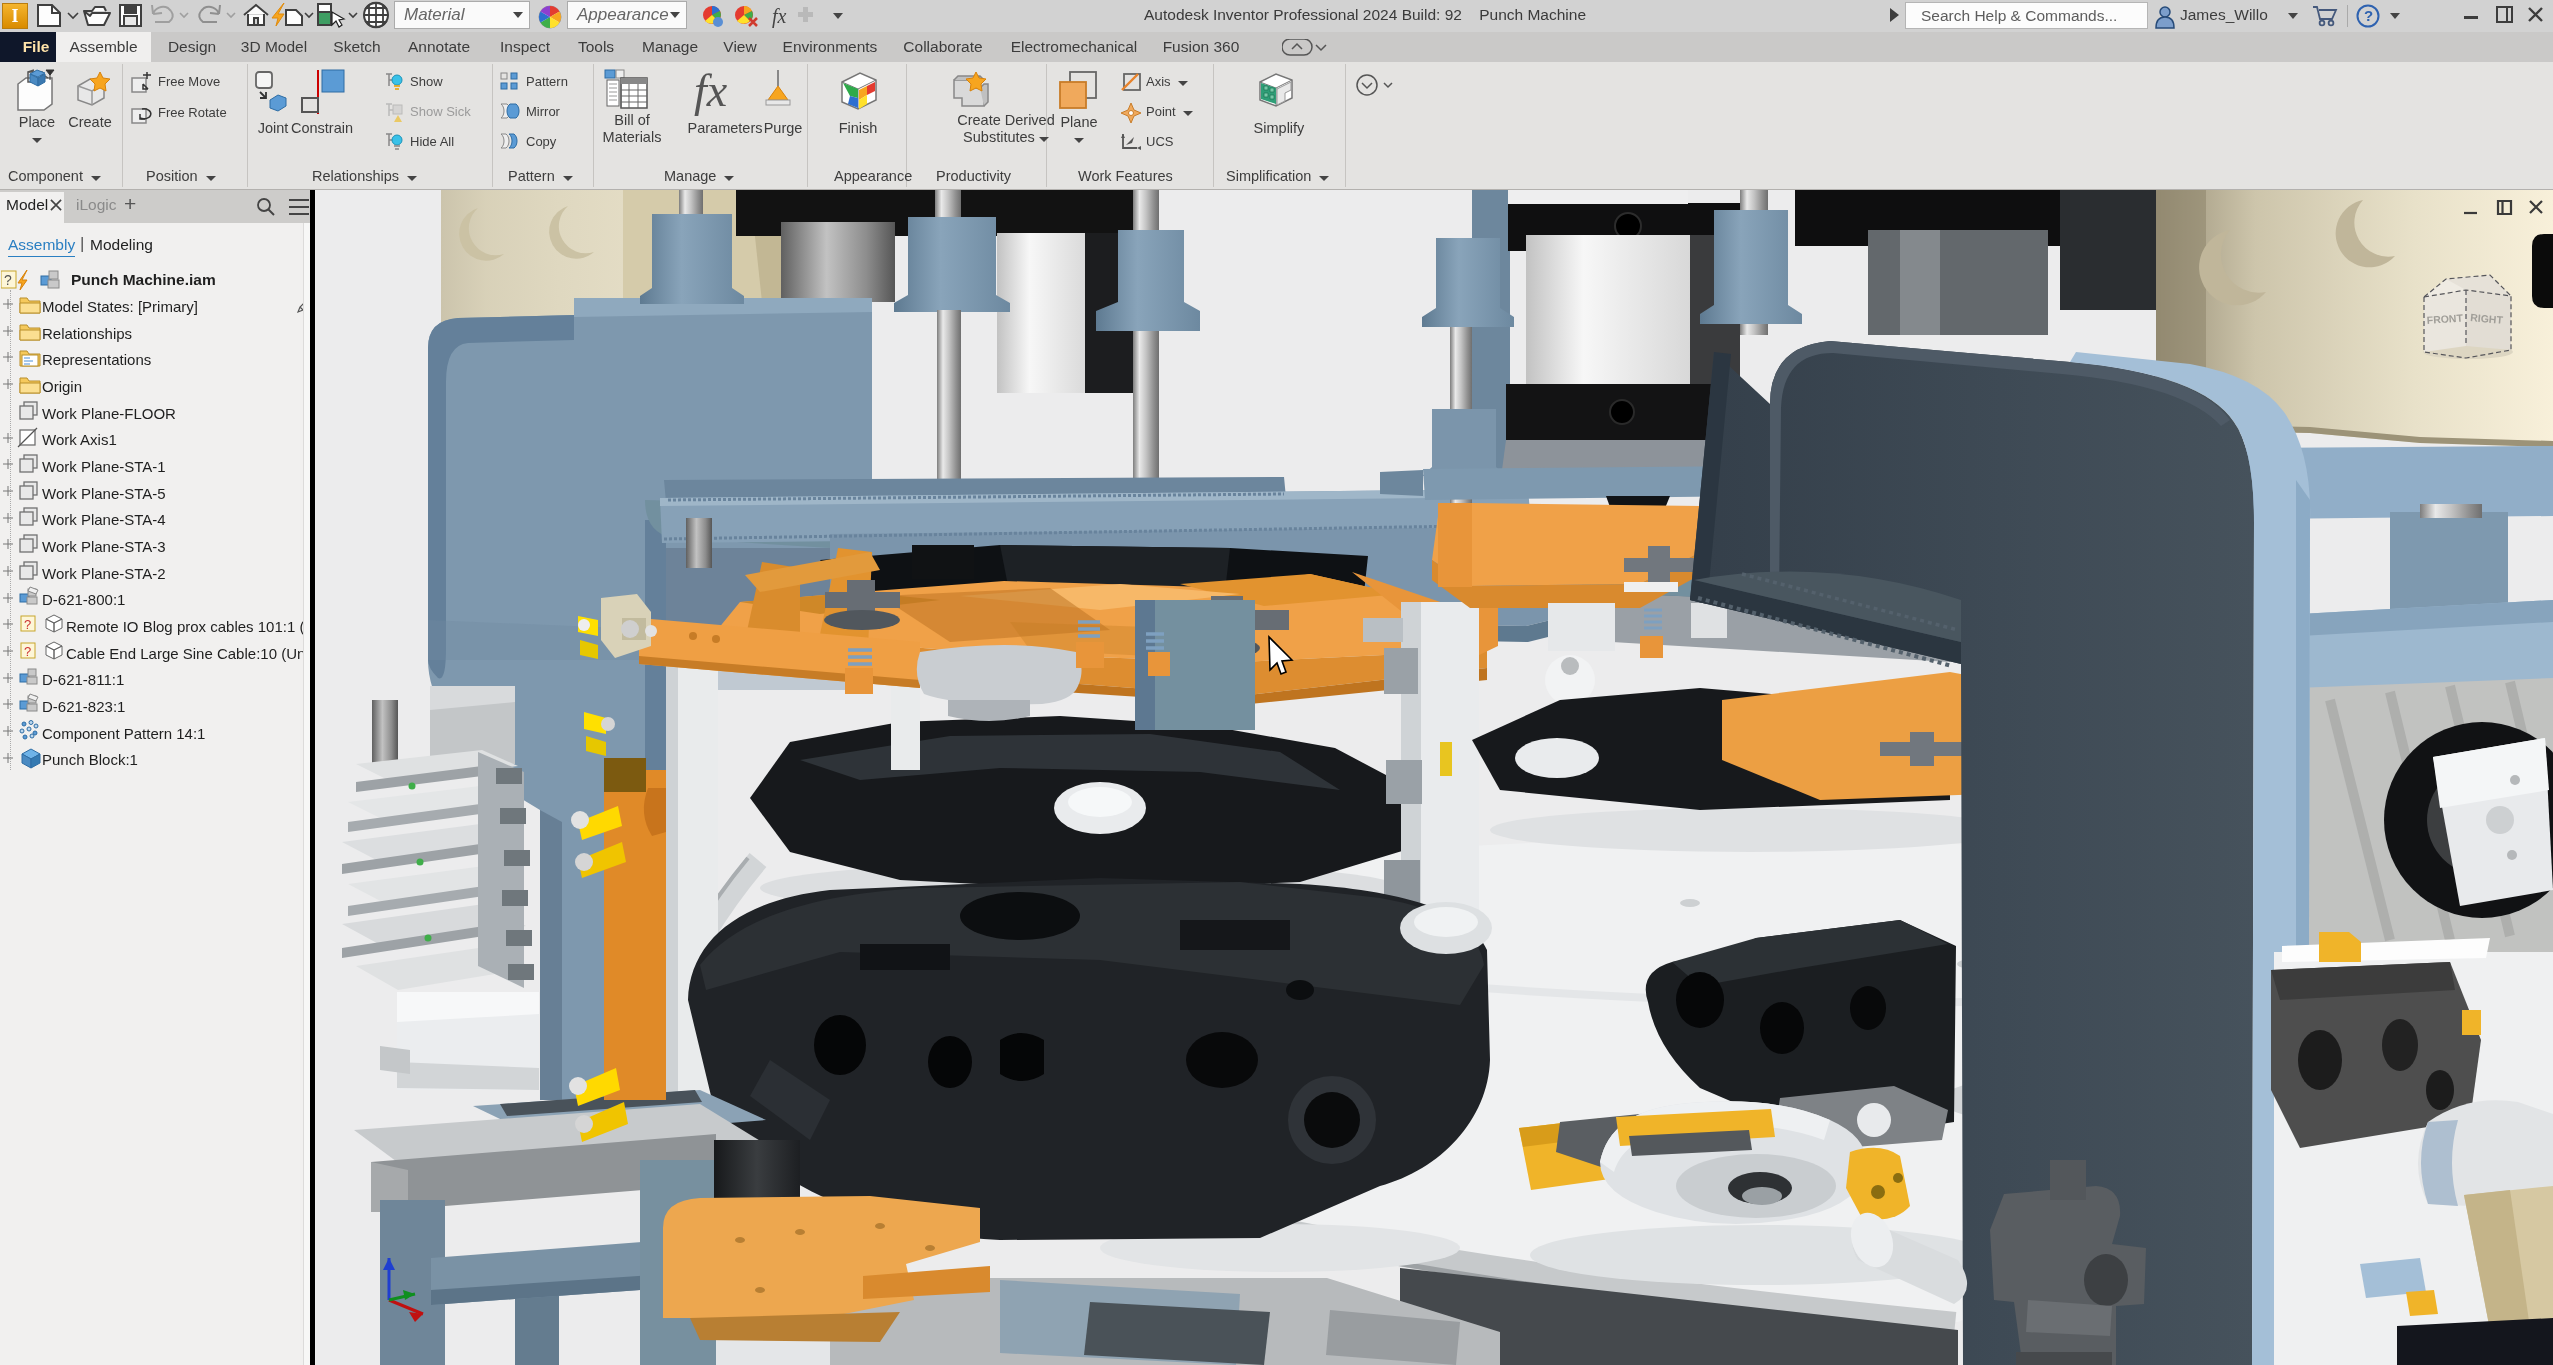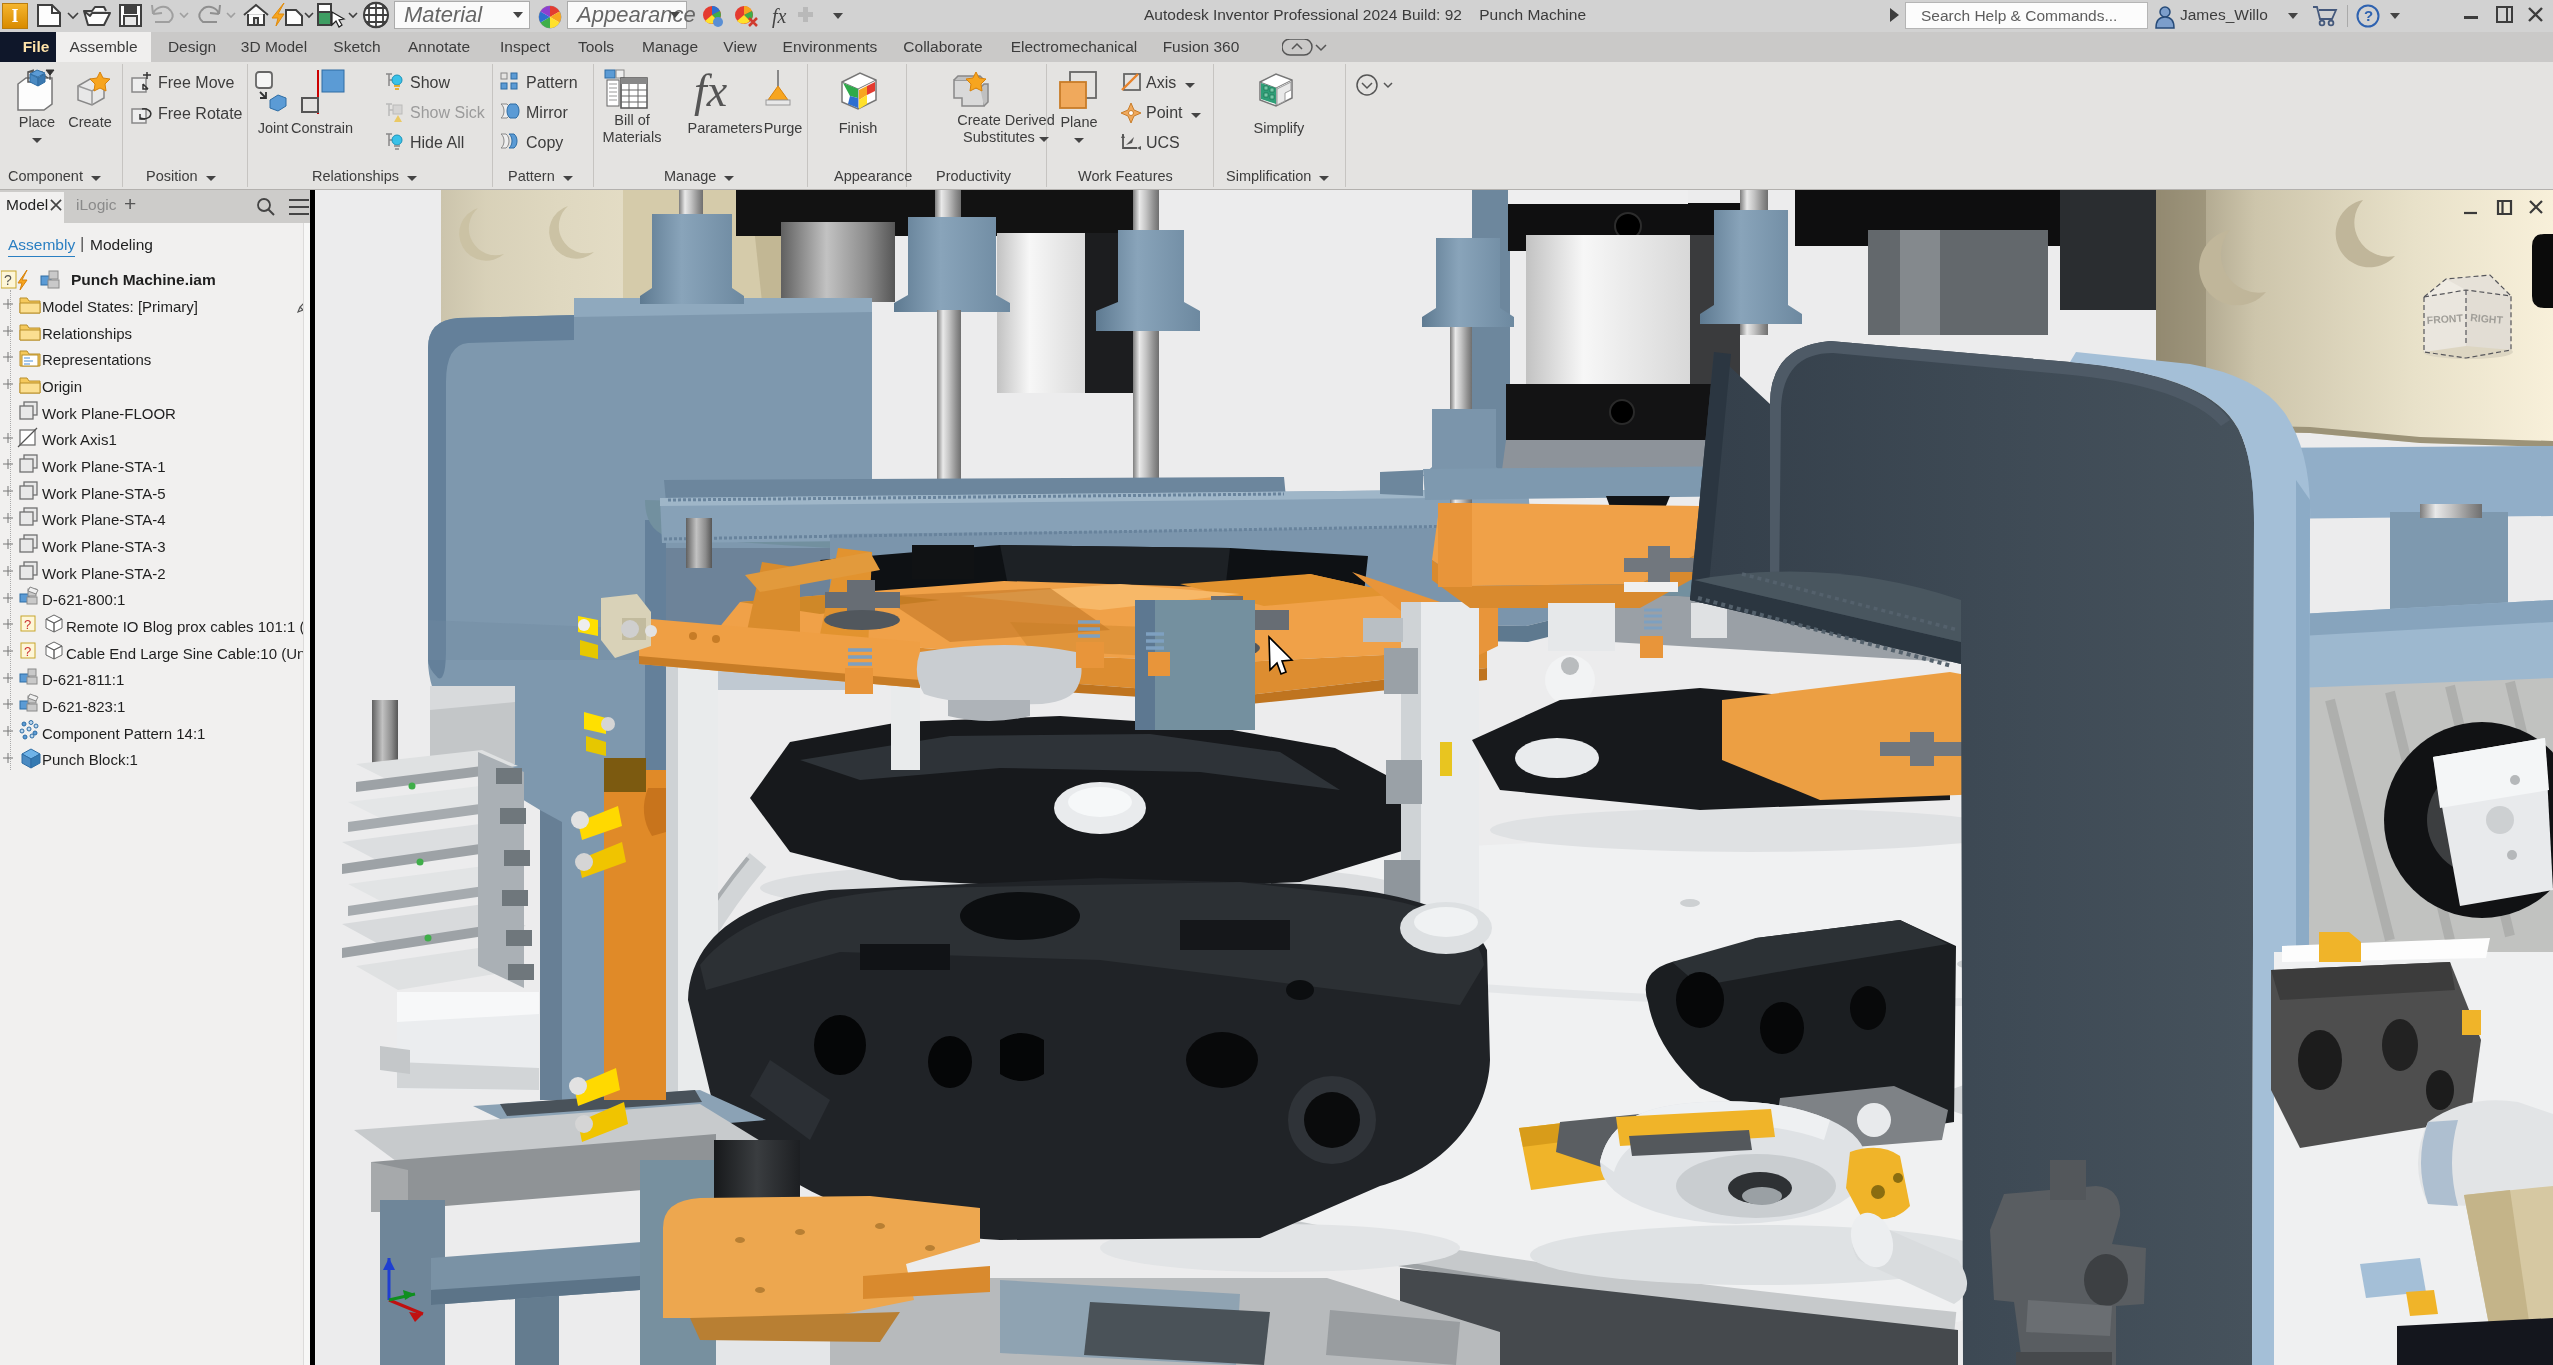--- a/index.html
+++ b/index.html
@@ -3,29 +3,29 @@
 <meta charset="utf-8">
 <style>
   * { margin:0; padding:0; box-sizing:border-box; }
   html,body { width:2553px; height:1365px; overflow:hidden; font-family:"Liberation Sans",sans-serif; }
   body { background:#efefef; position:relative; }
   .abs { position:absolute; }
   
   #titlebar { left:0; top:0; width:2553px; height:32px; background:#d2d2d2; }
   #tabrow  { left:0; top:32px; width:2553px; height:30px; background:#cac9c8; }
   #ribbon  { left:0; top:62px; width:2553px; height:128px; background:#e4e3e1; border-bottom:1px solid #b3b1ae; }
-  .combo { position:absolute; top:1px; height:28px; background:#fafafa; border:1px solid #ababab; color:#666; font-style:italic; font-size:22px; line-height:26px; padding-left:9px; }
+  .combo { position:absolute; top:1px; height:28px; background:#fafafa; border:1px solid #ababab; color:#666; font-style:italic; font-size:17px; line-height:26px; padding-left:9px; }
   .combo .car { position:absolute; right:6px; top:10px; }
   .car { width:0; height:0; border-left:5px solid transparent; border-right:5px solid transparent; border-top:6px solid #444; display:inline-block; }
   .tab { position:absolute; top:0; height:30px; font-size:15.5px; color:#3c3c3c; text-align:center; line-height:30px; }
   .ttl { position:absolute; top:6px; font-size:15.5px; color:#3a3a3a; }
   
   .rsep { position:absolute; top:64px; width:1px; height:123px; background:#c6c4c1; }
   .rlab { position:absolute; top:168px; font-size:14.5px; color:#3d3d3d; }
-  .rsmall { position:absolute; font-size:16px; color:#3d3d3d; }
+  .rsmall { position:absolute; font-size:13px; color:#3d3d3d; }
   .rgray { color:#9b9b9b; }
   .bigbtn { position:absolute; font-size:14.5px; color:#3d3d3d; text-align:center; }
   
   #panel { left:0; top:190px; width:315px; height:1175px; background:#f1f0ef; border-right:5px solid #000000; }
   #ptabs { position:absolute; left:0; top:0; width:315px; height:33px; background:#cdccca; }
   .tree { position:absolute; font-size:15px; color:#1f1f1f; white-space:nowrap; }
   
   #view { left:316px; top:190px; width:2237px; height:1175px; background:#ececed; }
 </style>
 </head>

